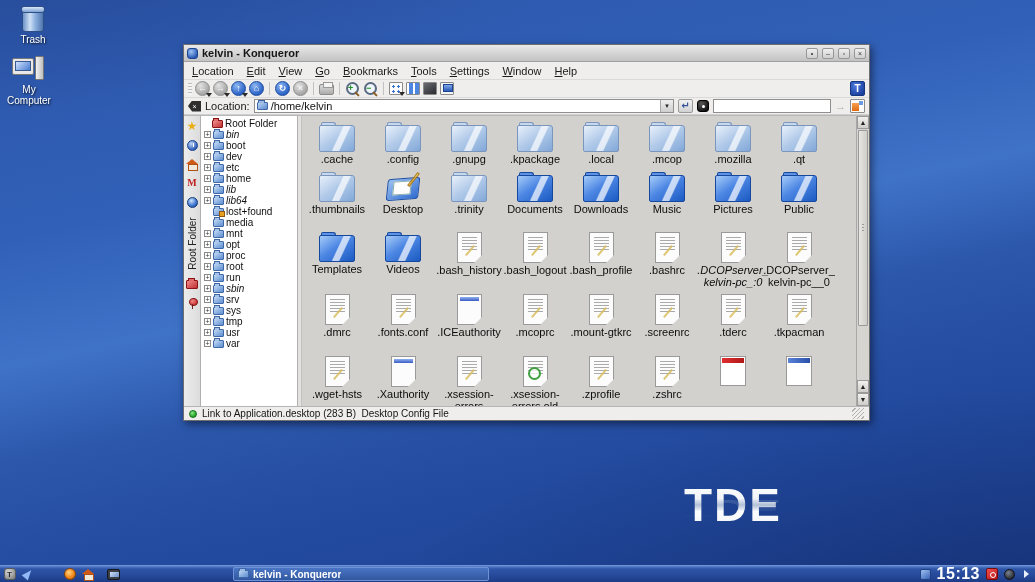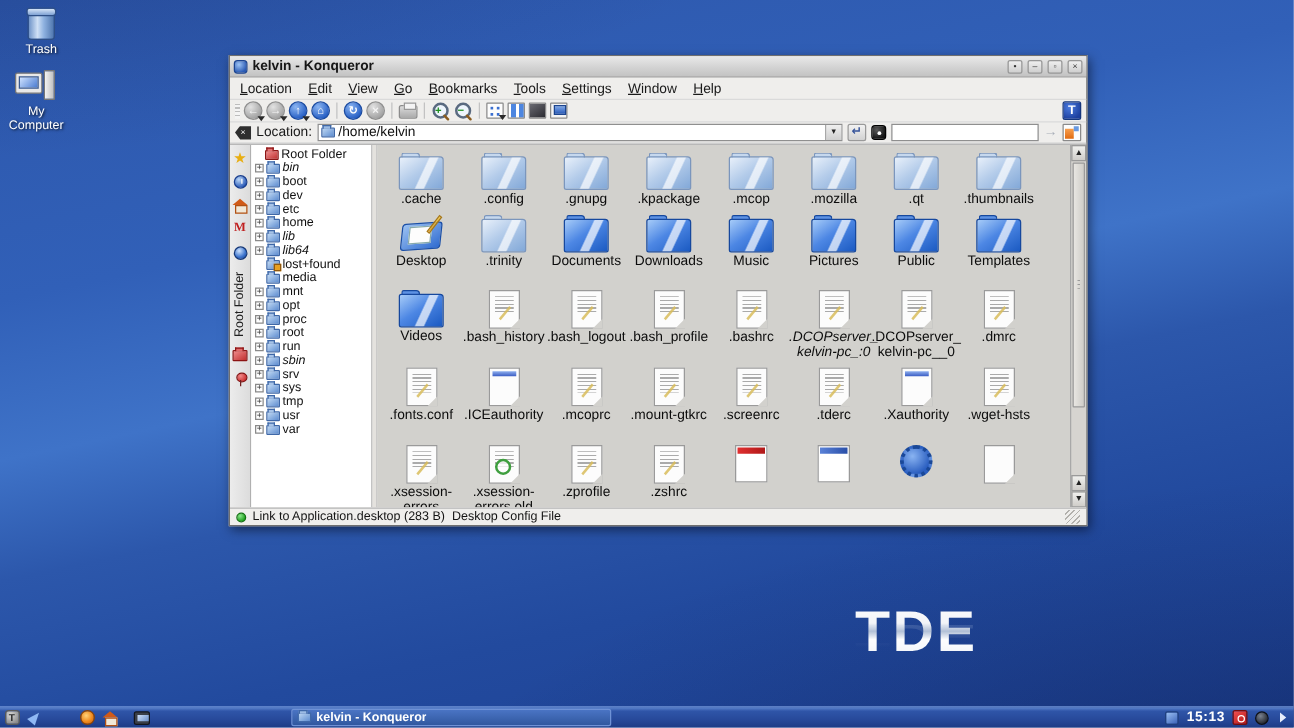--- a/index.html
+++ b/index.html
@@ -183,21 +183,21 @@
   .swallow { width:0; height:0; border-left:4px solid transparent; border-right:4px solid transparent; border-bottom:10px solid #8fb8f4; transform:rotate(40deg); }
   .ffox { width:12px; height:12px; border-radius:50%; background:radial-gradient(circle at 40% 35%,#ffd27a,#f08a1d 55%,#c05a10); border:1px solid #8a4408; }
   .monic { position:relative; width:13px; height:11px; background:#3a3f48; border:1px solid #14161c; border-radius:2px; }
   .monic::before { content:""; position:absolute; left:2px; top:2px; width:9px; height:5px; background:linear-gradient(135deg,#cfe0f8,#6a8ec8); }
   .task-btn { display:flex; align-items:center; gap:4px; height:14px; width:256px; padding:0 4px; margin-left:108px;
     background:linear-gradient(180deg,#4a74c4,#31589f); border:1px solid #6f92d6; border-radius:2px; }
   .task-btn .mini-folder { flex:0 0 auto; }
   .task-label { color:#fff; font-size:10px; font-weight:bold; white-space:nowrap; overflow:hidden; }
   .tk-spacer { flex:1; }
   .tray-blue { width:11px; height:11px; border-radius:2px; background:linear-gradient(145deg,#9cc0f2,#3a62b8); border:1px solid #20407e; }
-  .clock { color:#fff; font-size:11px; font-weight:bold; letter-spacing:.5px; }
+  .clock { color:#fff; font-size:16px; font-weight:bold; letter-spacing:.5px; }
   .tray-red { position:relative; width:12px; height:12px; border-radius:2px; background:linear-gradient(145deg,#f05050,#b81818); border:1px solid #780c0c; }
   .tray-red::before { content:""; position:absolute; left:3px; top:3px; width:4px; height:4px; border:1.5px solid #fff; border-radius:50%; }
   .tray-dark { width:11px; height:11px; border-radius:50%; background:radial-gradient(circle at 38% 32%,#7a8290,#23262c 78%); border:1px solid #101216; }
   .hide-arrow { width:0; height:0; border-top:4px solid transparent; border-bottom:4px solid transparent; border-left:5px solid #e8eefc; margin:0 3px; }
 </style>
 </head>
 <body>
 
 <div class="desktop">
 
@@ -460,20 +460,27 @@
                 <i class="tab"></i>
                 <i class="body"></i>
               </span>
               <div class="flabel">.kpackage</div>
             </div>
             <div class="cell r1">
               <span class="fold pale">
                 <i class="tab"></i>
                 <i class="body"></i>
               </span>
+              <div class="flabel">.local</div>
+            </div>
+            <div class="cell r1">
+              <span class="fold pale">
+                <i class="tab"></i>
+                <i class="body"></i>
+              </span>
               <div class="flabel">.mcop</div>
             </div>
             <div class="cell r1">
               <span class="fold pale">
                 <i class="tab"></i>
                 <i class="body"></i>
               </span>
               <div class="flabel">.mozilla</div>
             </div>
             <div class="cell r2">
@@ -641,30 +648,37 @@
             </div>
             <div class="cell r5">
               <span class="doc">
                 <i class="lines"></i>
                 <i class="pencil2"></i>
               </span>
               <div class="flabel">.tderc</div>
             </div>
             <div class="cell r5">
               <span class="doc">
+                <i class="lines"></i>
+                <i class="pencil2"></i>
+              </span>
+              <div class="flabel">.tkpacman</div>
+            </div>
+            <div class="cell r5">
+              <span class="doc">
+                <i class="lines"></i>
+                <i class="pencil2"></i>
+              </span>
+              <div class="flabel">.wget-hsts</div>
+            </div>
+            <div class="cell r5">
+              <span class="doc">
                 <i class="bluebar"></i>
               </span>
               <div class="flabel">.Xauthority</div>
-            </div>
-            <div class="cell r5">
-              <span class="doc">
-                <i class="lines"></i>
-                <i class="pencil2"></i>
-              </span>
-              <div class="flabel">.wget-hsts</div>
             </div>
             <div class="cell r5">
               <span class="doc">
                 <i class="lines"></i>
                 <i class="pencil2"></i>
               </span>
               <div class="flabel">.xsession-errors</div>
             </div>
             <div class="cell r5">
               <span class="doc">

